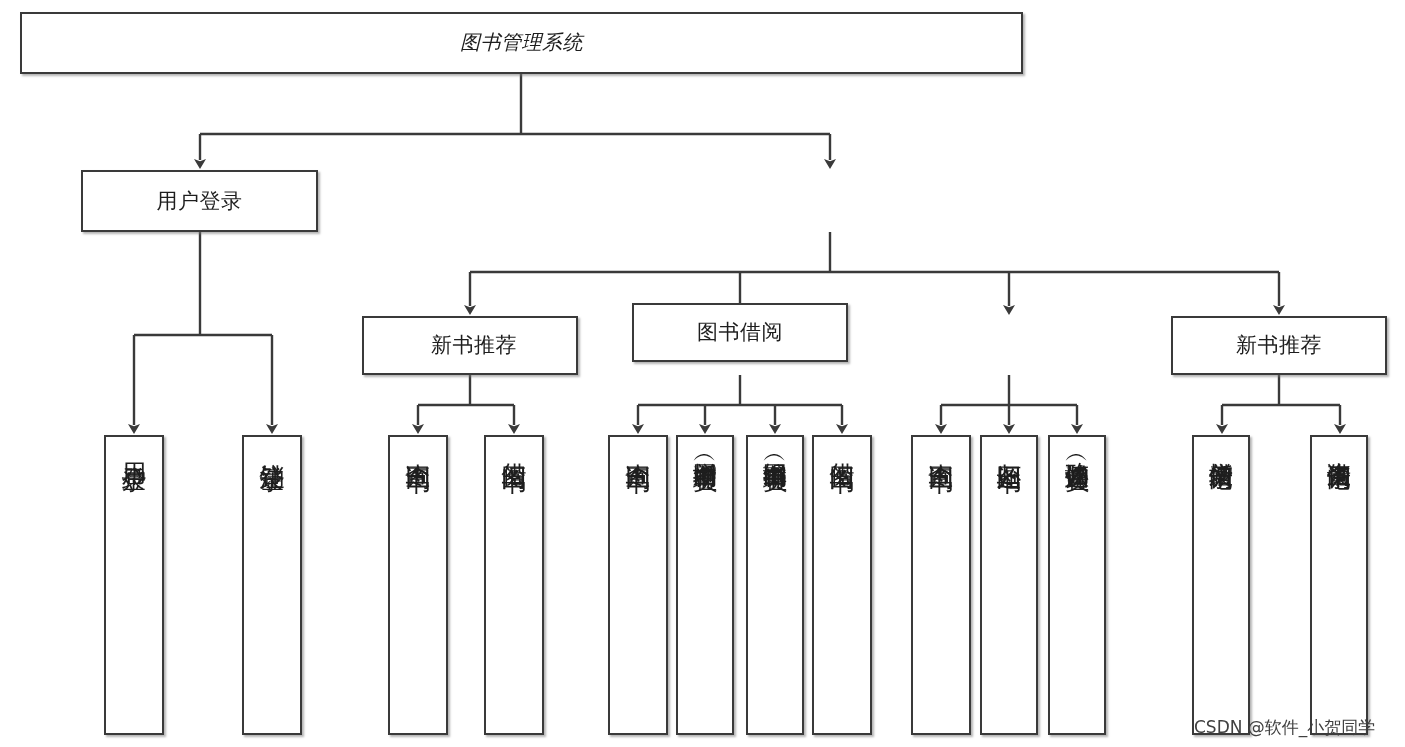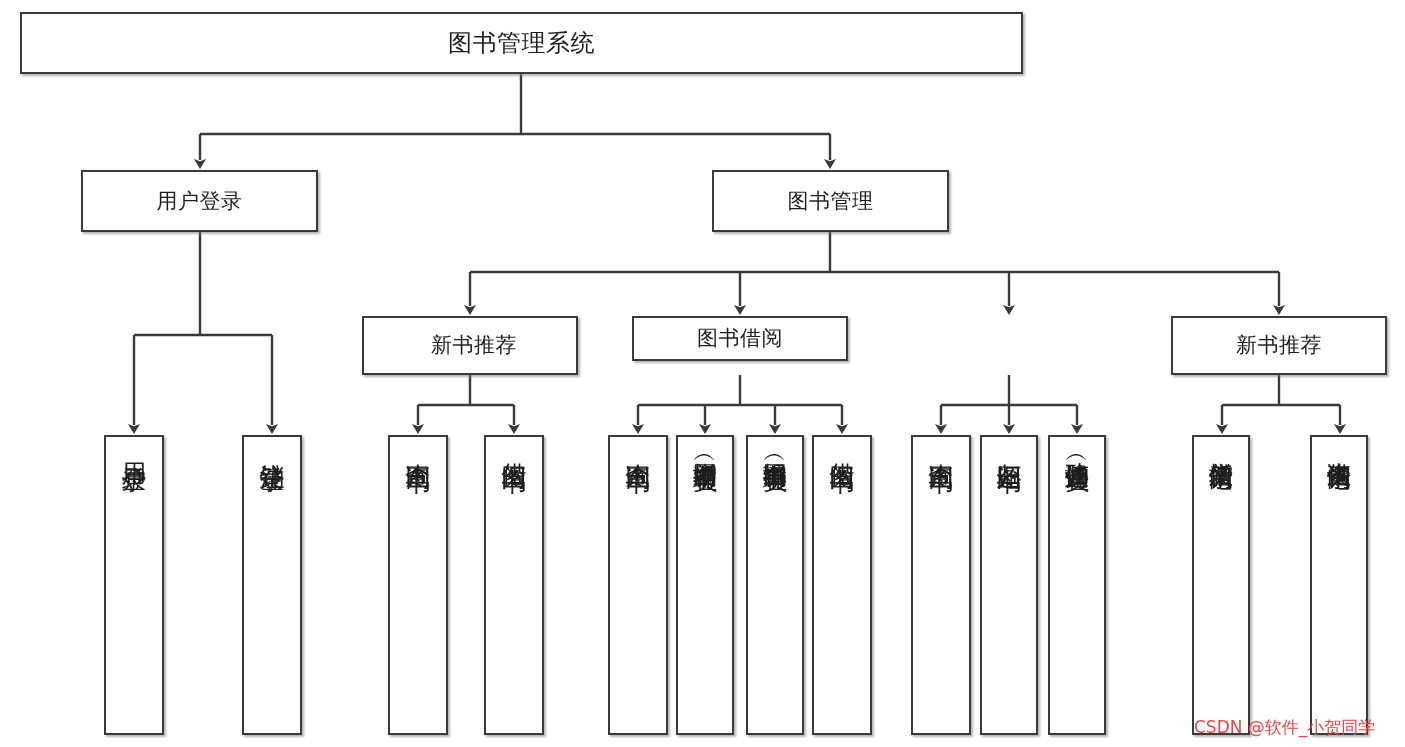--- a/index.html
+++ b/index.html
@@ -40,21 +40,22 @@
     text-align: center;
     line-height: 1.18;
     letter-spacing: 0.5px;
     white-space: nowrap;
   }
   
   .node.horiz .label {
     font-size: 21px;
   }
   .node.root .label {
-    font-size: 24px;
+    font-size: 20px;
+    font-style: italic;
   }
   
   .node.vert {
     align-items: flex-start;
     justify-content: center;
     padding-top: 6px;
   }
   .node.vert .label {
     writing-mode: vertical-rl;
     text-orientation: upright;
@@ -64,21 +65,21 @@
     white-space: normal;
   }
   .node.vert.tight .label {
     font-size: 24px;
     letter-spacing: 1px;
   }
   .watermark {
     position: absolute;
     font-family: "DejaVu Sans", "Liberation Sans", sans-serif;
     font-size: 17px;
-    color: #ef4444;
+    color: #404040;
     white-space: nowrap;
     z-index: 5;
     pointer-events: none;
   }
 </style>
 </head>
 <body>
 
 <div id="canvas">
 
@@ -130,28 +131,25 @@
     <path d="M 1340 405 L 1340 425" stroke="#3a3a3a" stroke-width="2.4" fill="none" marker-end="url(#arrow)"></path>
   </svg>
 
   <div class="node horiz root" style="left:20px; top:12px; width:1003px; height:62px;">
     <span class="label">图书管理系统</span>
   </div>
 
   <div class="node horiz" style="left:81px; top:170px; width:237px; height:62px;">
     <span class="label">用户登录</span>
   </div>
-  <div class="node horiz" style="left:712px; top:170px; width:237px; height:62px;">
-    <span class="label">图书管理</span>
-  </div>
 
   <div class="node horiz" style="left:362px; top:316px; width:216px; height:59px;padding-left:8px;">
     <span class="label">新书推荐</span>
   </div>
-  <div class="node horiz" style="left:632px; top:316px; width:216px; height:45px;">
+  <div class="node horiz" style="left:632px; top:303px; width:216px; height:59px;">
     <span class="label">图书借阅</span>
   </div>
   <div class="node horiz" style="left:1171px; top:316px; width:216px; height:59px;">
     <span class="label">新书推荐</span>
   </div>
 
   <div class="node vert" style="left:104px; top:435px; width:60px; height:300px;">
     <span class="label">用户登录</span>
   </div>
   <div class="node vert" style="left:242px; top:435px; width:60px; height:300px;">

